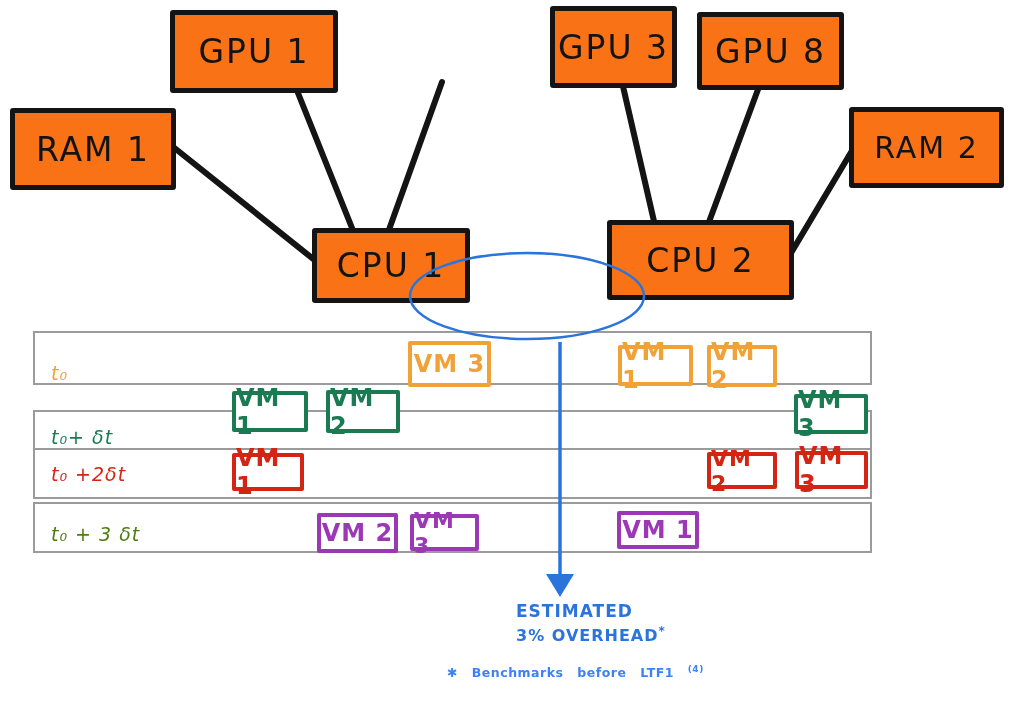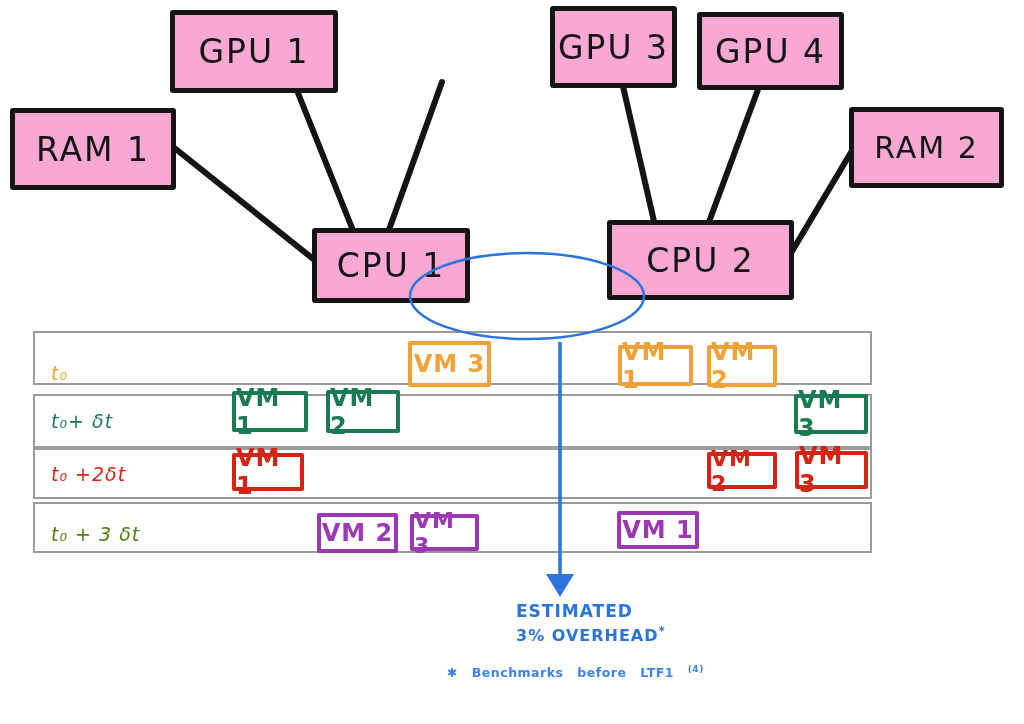--- a/index.html
+++ b/index.html
@@ -9,21 +9,21 @@
     background:#ffffff;
     font-family:"DejaVu Sans","Liberation Sans",sans-serif;
     overflow:hidden;
   }
   svg.edge-layer{position:absolute;left:0;top:0;z-index:1;}
   svg.blue-layer{position:absolute;left:0;top:0;z-index:6;pointer-events:none;}
 
   
   .hw{
     position:absolute;z-index:2;
-    background:#f9a8d4;
+    background:#f97316;
     border:5px solid #141414;
     border-radius:3px;
     display:flex;align-items:center;justify-content:center;
     font-size:33px;color:#141414;
     letter-spacing:2px;
     box-sizing:border-box;
   }
 
   
   .trow{
@@ -89,36 +89,36 @@
   <div class="hw" style="left:10px;top:108px;width:166px;height:82px;">
       <span>RAM 1</span>
     </div>
   <div class="hw" style="left:170px;top:10px;width:168px;height:83px;">
       <span>GPU 1</span>
     </div>
   <div class="hw" style="left:550px;top:6px;width:127px;height:82px;font-size:33px;">
       <span>GPU 3</span>
     </div>
   <div class="hw" style="left:697px;top:12px;width:147px;height:78px;">
-      <span>GPU 4</span>
+      <span>GPU 8</span>
     </div>
   <div class="hw" style="left:849px;top:107px;width:155px;height:81px;font-size:30px;">
       <span>RAM 2</span>
     </div>
   <div class="hw" style="left:312px;top:228px;width:158px;height:75px;">
       <span>CPU 1</span>
     </div>
   <div class="hw" style="left:607px;top:220px;width:187px;height:80px;">
       <span>CPU 2</span>
     </div>
 
   <div class="trow" style="left:33px;top:331px;width:839px;height:54px;">
     <span class="trow-label" style="color:#F0A237;margin-top:15px;">t₀</span>
   </div>
-  <div class="trow" style="left:33px;top:394px;width:839px;height:54px;">
+  <div class="trow" style="left:33px;top:410px;width:839px;height:54px;">
     <span class="trow-label" style="color:#1A7B52;">t₀+ δt</span>
   </div>
   <div class="trow" style="left:33px;top:448px;width:839px;height:51px;">
     <span class="trow-label" style="color:#D32414;">t₀ +2δt</span>
   </div>
   <div class="trow" style="left:33px;top:502px;width:839px;height:51px;">
     <span class="trow-label" style="color:#4d7c0f;margin-top:6px;">t₀ + 3 δt</span>
   </div>
 
   <div class="vm c-orange" style="left:398px;top:341px;width:83px;height:46px;">

